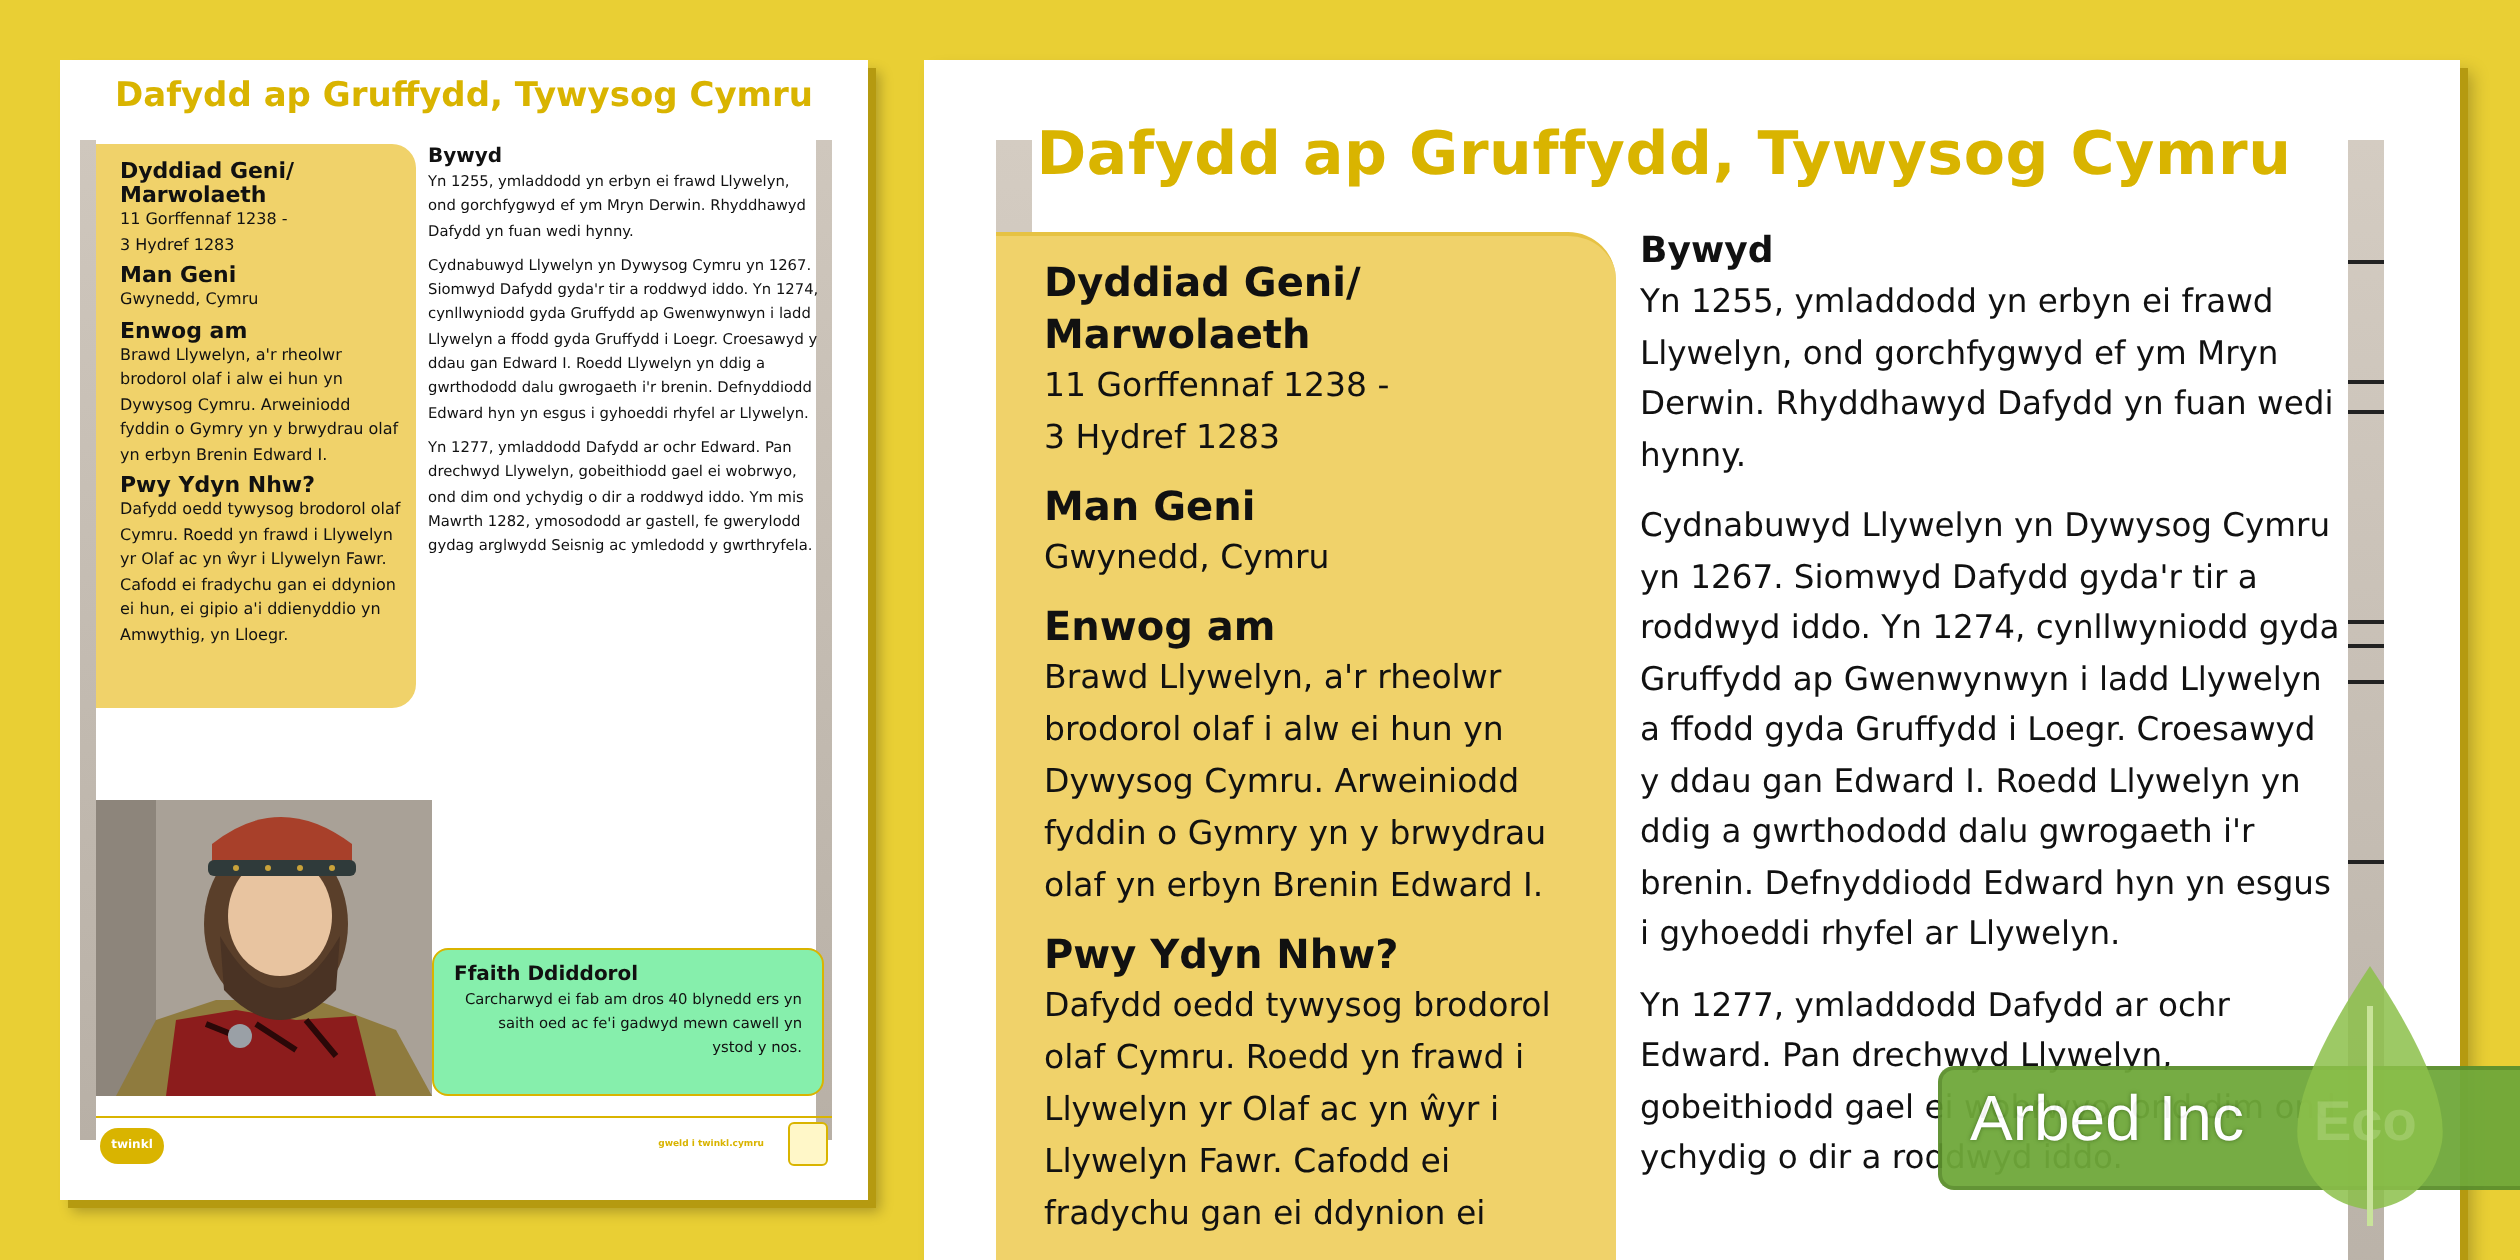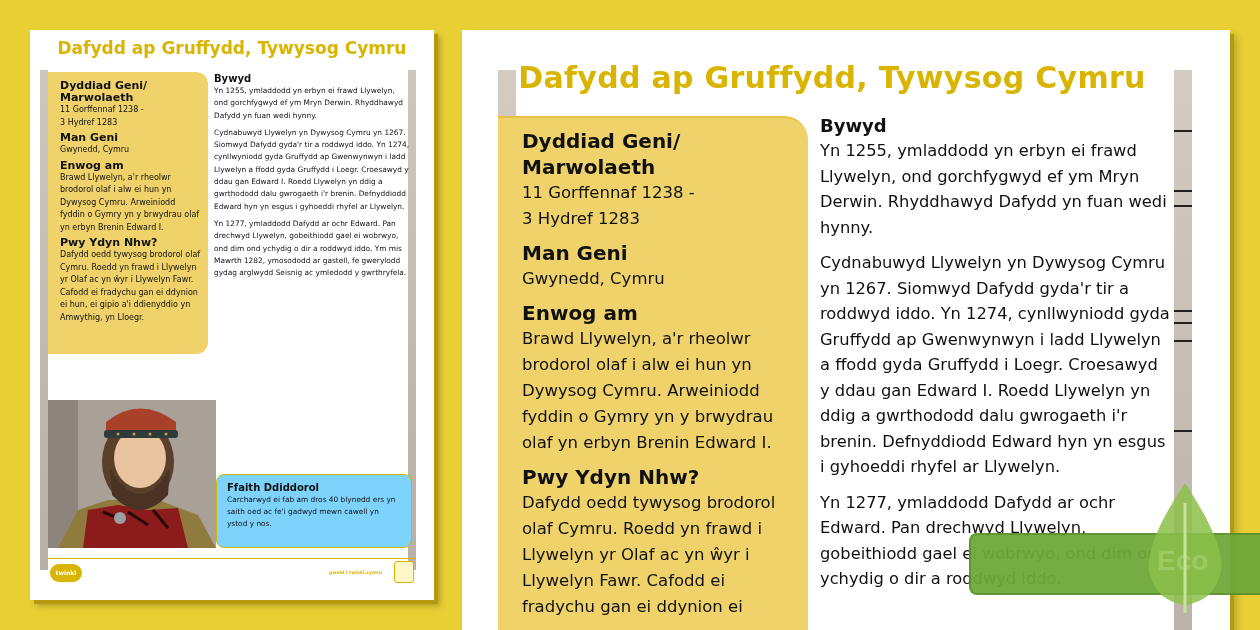--- a/index.html
+++ b/index.html
@@ -36,25 +36,25 @@
     position: absolute; left: 184px; top: 42px; width: 196px; color: #111;
   }
   .thumb .bio h4 { font-size: 10px; line-height: 13px; }
   .thumb .bio p { font-size: 7.4px; line-height: 12.3px; margin-bottom: 5px; }
   .thumb .portrait {
     position: absolute; left: 18px; top: 370px; width: 168px; height: 148px; overflow: hidden;
     background: linear-gradient(#bdb6ad, #8a8278);
   }
   .thumb .fact {
     position: absolute; left: 186px; top: 444px; width: 196px; height: 74px;
-    background: #7dd3fc; border-radius: 8px; border: 1px solid #d9b400;
+    background: #86efac; border-radius: 8px; border: 1px solid #d9b400;
     padding: 6px 10px; color: #111;
   }
   .thumb .fact h4 { font-size: 10px; line-height: 13px; }
-  .thumb .fact p { font-size: 7.4px; line-height: 12px; }
+  .thumb .fact p { font-size: 7.4px; line-height: 12px; text-align: right; }
   .thumb .footer-line {
     position: absolute; left: 18px; right: 18px; top: 528px; height: 1px; background: #d9b400;
   }
   .thumb .logo {
     position: absolute; left: 20px; top: 534px; width: 32px; height: 18px; border-radius: 9px;
     background: #d9b400; color: #fff; font-size: 6px; font-weight: bold; text-align: center; line-height: 18px;
   }
   .thumb .footer-text {
     position: absolute; right: 52px; top: 540px; font-size: 4.5px; color: #d9b400; font-weight: bold;
   }
@@ -197,18 +197,19 @@
 
   <div class="bio">
     <h4>Bywyd</h4>
     <p>Yn 1255, ymladdodd yn erbyn ei frawd Llywelyn, ond gorchfygwyd ef ym Mryn Derwin. Rhyddhawyd Dafydd yn fuan wedi hynny.</p>
     <p>Cydnabuwyd Llywelyn yn Dywysog Cymru yn 1267. Siomwyd Dafydd gyda'r tir a roddwyd iddo. Yn 1274, cynllwyniodd gyda Gruffydd ap Gwenwynwyn i ladd Llywelyn a ffodd gyda Gruffydd i Loegr. Croesawyd y ddau gan Edward I. Roedd Llywelyn yn ddig a gwrthododd dalu gwrogaeth i'r brenin. Defnyddiodd Edward hyn yn esgus i gyhoeddi rhyfel ar Llywelyn.</p>
     <p>Yn 1277, ymladdodd Dafydd ar ochr Edward. Pan drechwyd Llywelyn, gobeithiodd gael ei wobrwyo, ond dim ond ychydig o dir a roddwyd iddo.</p>
   </div>
 </div>
 
 <div class="wm">
+  <span class="brand">Arbed Inc</span>
   <span class="eco">Eco</span>
 </div>
 <svg class="leaf" viewBox="0 0 80 130">
   <path d="M40 0 Q80 60 76 88 Q70 118 40 122 Q10 118 4 88 Q0 60 40 0 Z" fill="#8cc04a" opacity="0.85"></path>
   <line x1="40" y1="20" x2="40" y2="130" stroke="#c8e39a" stroke-width="3"></line>
 </svg>
 
 </body></html>

